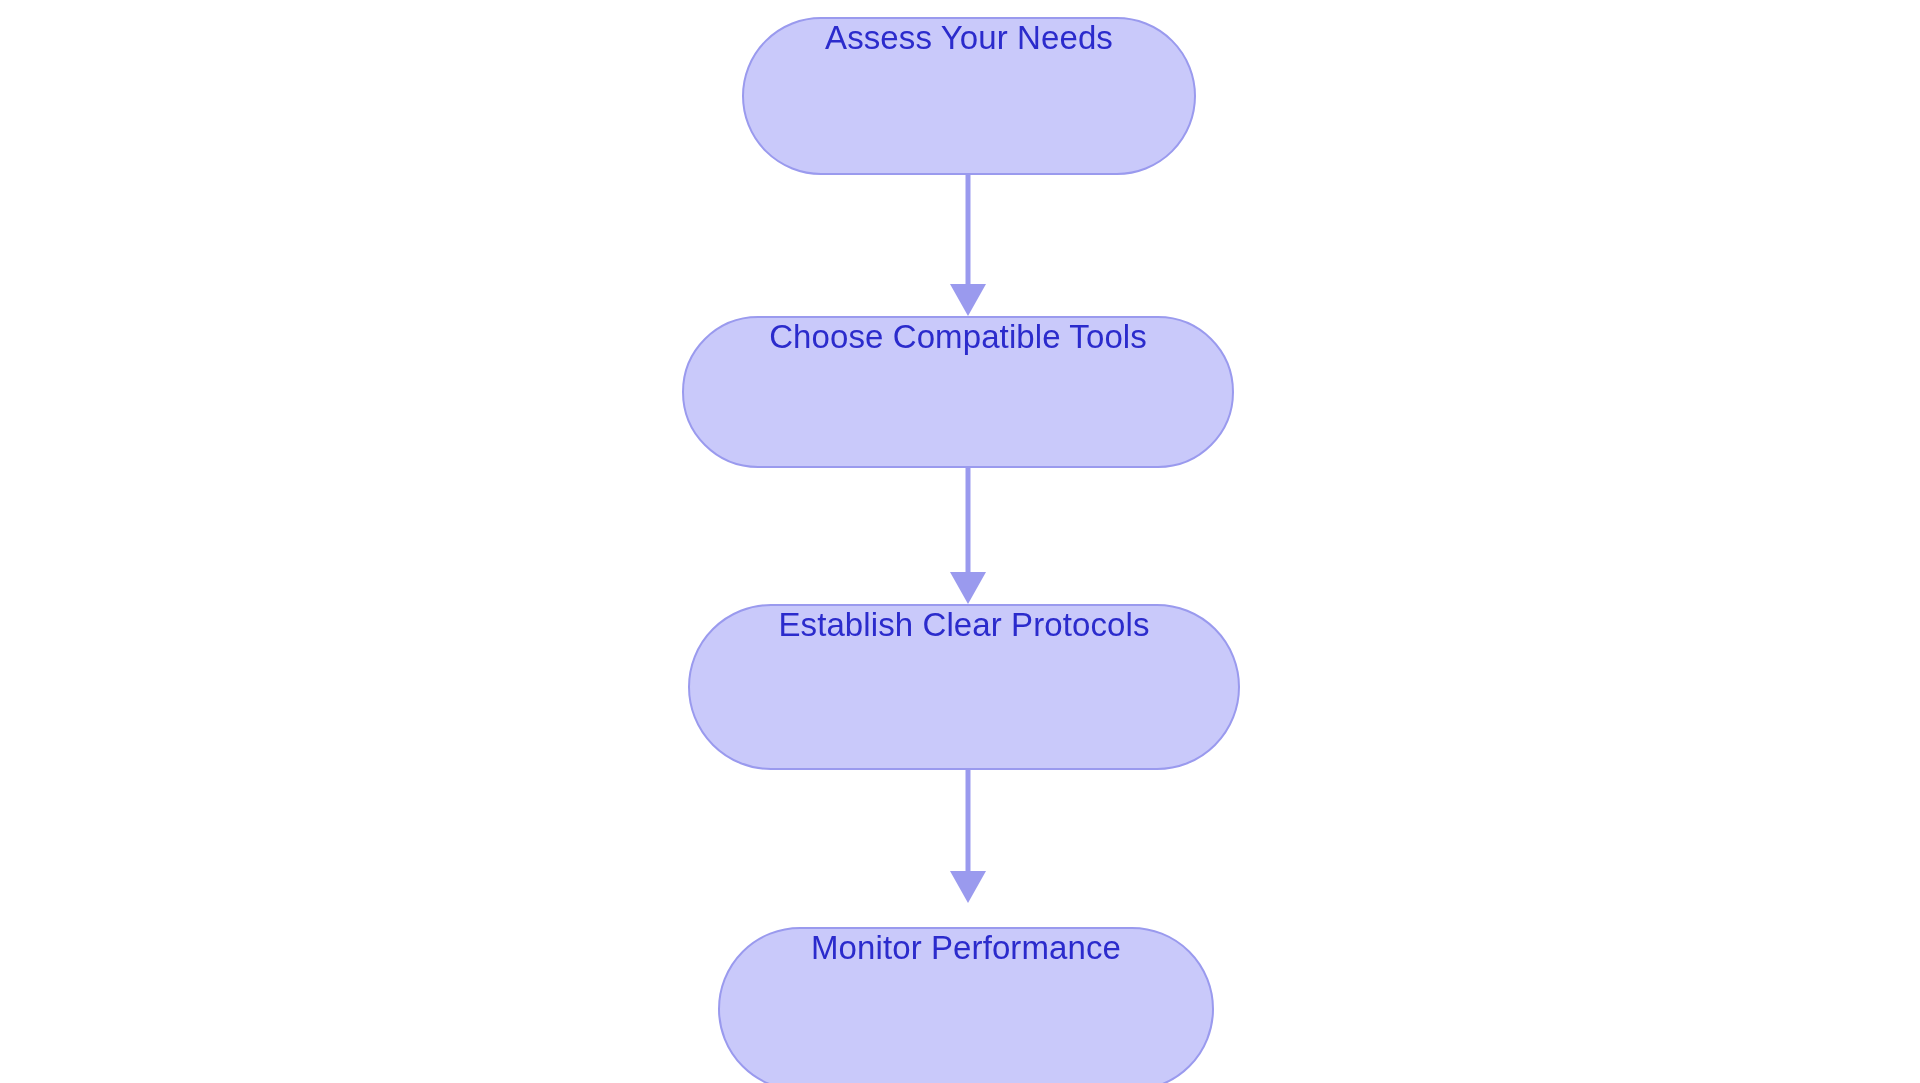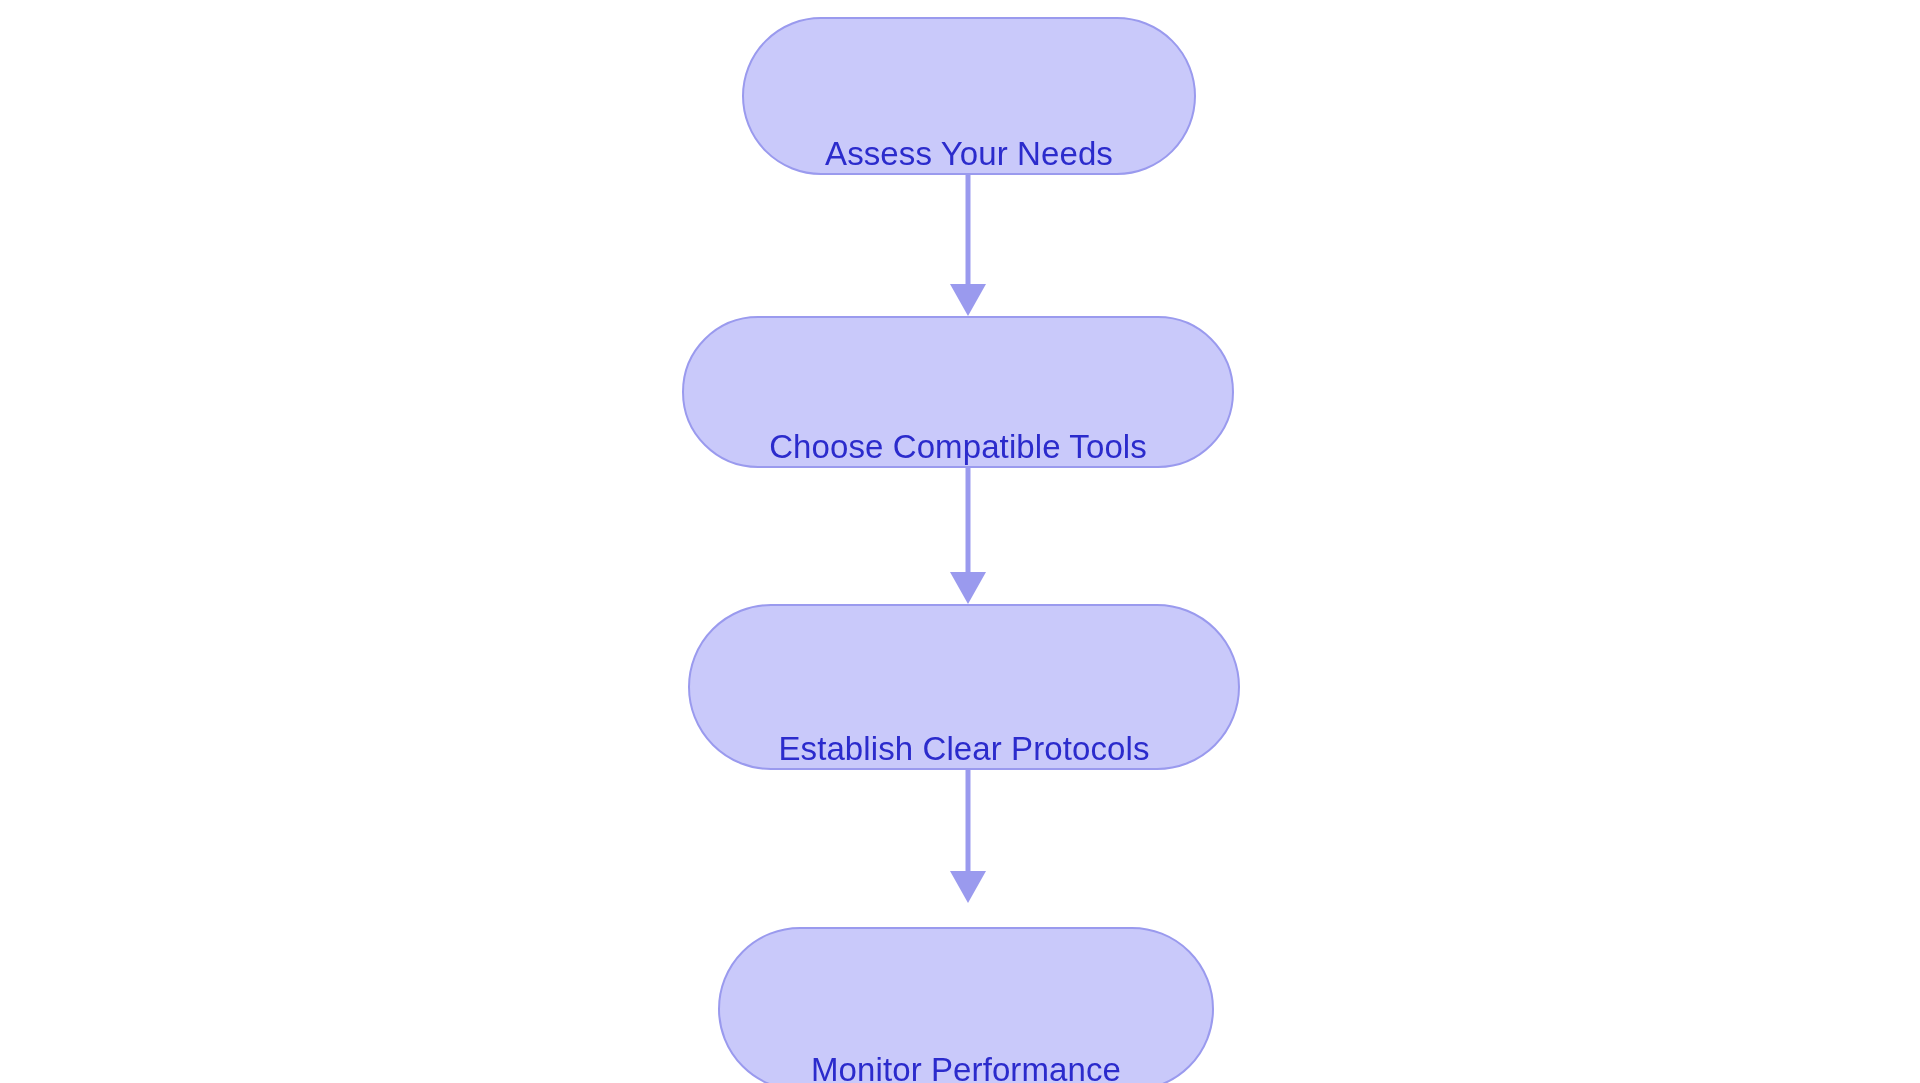--- a/index.html
+++ b/index.html
@@ -32,21 +32,21 @@
     height: 1083px;
     z-index: 1;
   }
 
   
   .node {
     position: absolute;
     z-index: 2;
     box-sizing: border-box;
     display: flex;
-    align-items: flex-end;
+    align-items: flex-start;
     justify-content: center;
     background: #c9c9fa;
     border: 2px solid #9a9aee;
     border-radius: 999px;
     text-align: center;
   }
   .node-label {
     color: #2b2bcc;
     font-family: "Liberation Sans", sans-serif;
     font-size: 33px;

